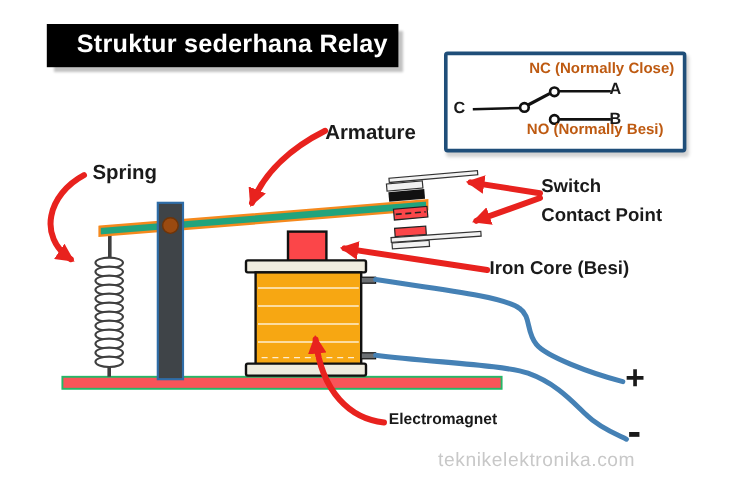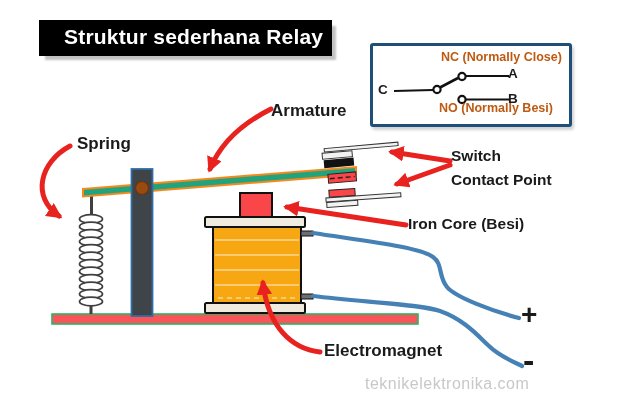--- a/index.html
+++ b/index.html
@@ -17,21 +17,21 @@
     left:370px;top:43px;width:196px;height:78px;background:#fff;
     border:3.5px solid #1F4E79;border-radius:3px;
     box-shadow:2px 3px 3px rgba(0,0,0,.18);
   }
   .lbl{position:absolute;color:#1a1a1a;font-weight:bold;white-space:nowrap;}
   .nc-no{color:#BE5A11;font-size:12.5px;}
   #spring-label{left:77px;top:134px;font-size:17px;}
   #armature-label{left:271px;top:101px;font-size:17px;}
   #switch-label{left:451px;top:144px;font-size:15.5px;line-height:24px;}
   #ironcore-label{left:408px;top:215px;font-size:15.5px;}
-  #electromagnet-label{left:324px;top:341px;font-size:17px;}
+  #electromagnet-label{left:324px;top:341px;font-size:13px;}
   #plus-label{left:521px;top:299px;font-size:28px;}
   #minus-label{left:523px;top:341px;font-size:34px;}
   #nc-label{left:441px;top:50px;}
   #no-label{left:439px;top:101px;}
   #term-a{left:508px;top:66px;font-size:13.5px;}
   #term-b{left:508px;top:91px;font-size:13.5px;}
   #term-c{left:378px;top:82px;font-size:13.5px;}
   #watermark{
     position:absolute;left:365px;top:375px;font-size:16px;color:#c8c8c8;
     font-weight:normal;letter-spacing:.5px;white-space:nowrap;

